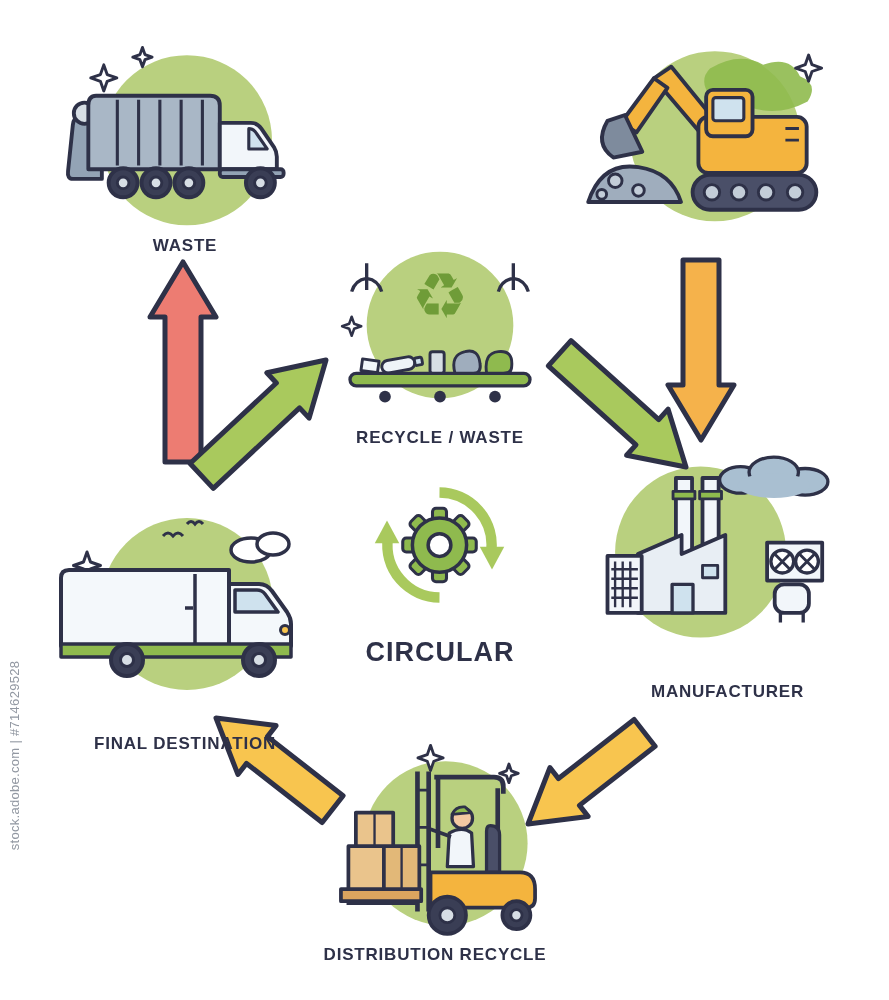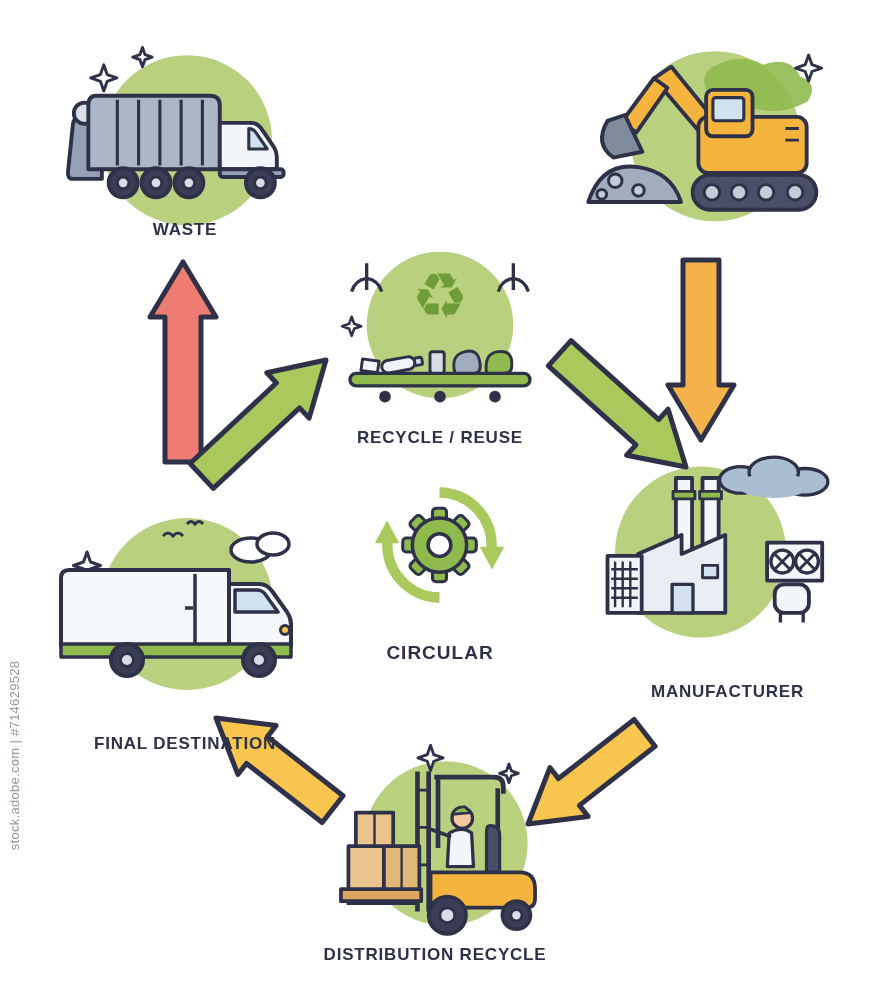--- a/index.html
+++ b/index.html
@@ -2,21 +2,21 @@
 <html><head>
 <meta charset="utf-8">
 <style>
   * { margin:0; padding:0; box-sizing:border-box; }
   html,body { background:#ffffff; font-family:"Liberation Sans", sans-serif; }
   .canvas { position:relative; width:889px; height:1000px; background:#ffffff; overflow:hidden; }
   .node { position:absolute; z-index:2; }
   .node-label { position:absolute; z-index:4; text-align:center; font-weight:bold; font-size:17px;
                 letter-spacing:.8px; color:#2e3148; }
   .title { position:absolute; left:280px; top:634px; width:320px; z-index:4; text-align:center;
-           font-weight:bold; font-size:19px; line-height:37px; letter-spacing:1px; color:#2e3148; }
+           font-weight:bold; font-size:27px; line-height:37px; letter-spacing:1px; color:#2e3148; }
   .arrows { position:absolute; left:0; top:0; z-index:3; pointer-events:none; }
   .watermark { position:absolute; left:-95px; top:748px; width:218px; text-align:center;
                transform:rotate(-90deg); font-size:13px; color:#9298a2; letter-spacing:.3px; z-index:5; }
 </style>
 </head>
 <body>
 
 <div class="canvas">
 
   <svg class="arrows" width="889" height="1000" viewBox="0 0 889 1000">
@@ -49,21 +49,21 @@
           <circle cx="86" cy="156" r="6" fill="#d7dee5" stroke-width="3"></circle>
         <circle cx="120" cy="156" r="15" fill="#3a3e55"></circle>
           <circle cx="120" cy="156" r="6" fill="#d7dee5" stroke-width="3"></circle>
         <circle cx="154" cy="156" r="15" fill="#3a3e55"></circle>
           <circle cx="154" cy="156" r="6" fill="#d7dee5" stroke-width="3"></circle>
         <circle cx="228" cy="156" r="15" fill="#3a3e55"></circle>
           <circle cx="228" cy="156" r="6" fill="#d7dee5" stroke-width="3"></circle>
       </g>
     </svg>
   </div>
-  <div class="node-label" style="left:40px; top:220px; width:290px;">WASTE</div>
+  <div class="node-label" style="left:40px; top:236px; width:290px;">WASTE</div>
 
   <div class="node" style="left:565px; top:28px;">
     <svg width="290" viewBox="0 0 300 210">
       <circle cx="155" cy="112" r="88" fill="#b9d07f"></circle>
       <path d="M150,42 q30,-18 55,-4 q28,-10 38,12 q20,8 8,26 q-30,16 -60,6 q-28,6 -41,-12 q-12,-16 0,-28 z" fill="#8fba4e" opacity="0.9"></path>
       <g fill="#ffffff" stroke="#2e3148" stroke-width="3" stroke-linejoin="round">
         <path d="M252,28 l3.5,10 10,3.5 -10,3.5 -3.5,10 -3.5,-10 -10,-3.5 10,-3.5 z"></path>
       </g>
       <g stroke="#2e3148" stroke-width="4" stroke-linejoin="round">
         <path d="M24,180 q14,-42 52,-36 q34,5 44,36 z" fill="#9fadbd"></path>
@@ -108,21 +108,21 @@
         <rect x="56" y="144" width="20" height="14" fill="#f2f6fa" transform="rotate(8 66 151)"></rect>
       </g>
       <g>
         <rect x="42" y="160" width="216" height="15" rx="7.5" fill="#8fba4e" stroke="#2e3148" stroke-width="4"></rect>
         <circle cx="84" cy="188" r="7" fill="#2e3148"></circle>
         <circle cx="150" cy="188" r="7" fill="#2e3148"></circle>
         <circle cx="216" cy="188" r="7" fill="#2e3148"></circle>
       </g>
     </svg>
   </div>
-  <div class="node-label" style="left:315px; top:428px; width:250px;">RECYCLE / REUSE</div>
+  <div class="node-label" style="left:315px; top:428px; width:250px;">RECYCLE / WASTE</div>
 
   <div class="node" style="left:352px; top:482px;">
     <svg width="175" viewBox="0 0 200 170">
       <g fill="#a9c95d">
         <path d="M100,12 A60,60 0 0 1 159,80" stroke="#a9c95d" stroke-width="12" fill="none"></path>
         <polygon points="146,74 174,74 160,100"></polygon>
         <path d="M100,132 A60,60 0 0 1 41,64" stroke="#a9c95d" stroke-width="12" fill="none"></path>
         <polygon points="26,70 54,70 40,44"></polygon>
       </g>
       <g fill="#8fba4e" stroke="#2e3148" stroke-width="3.5" stroke-linejoin="round">

